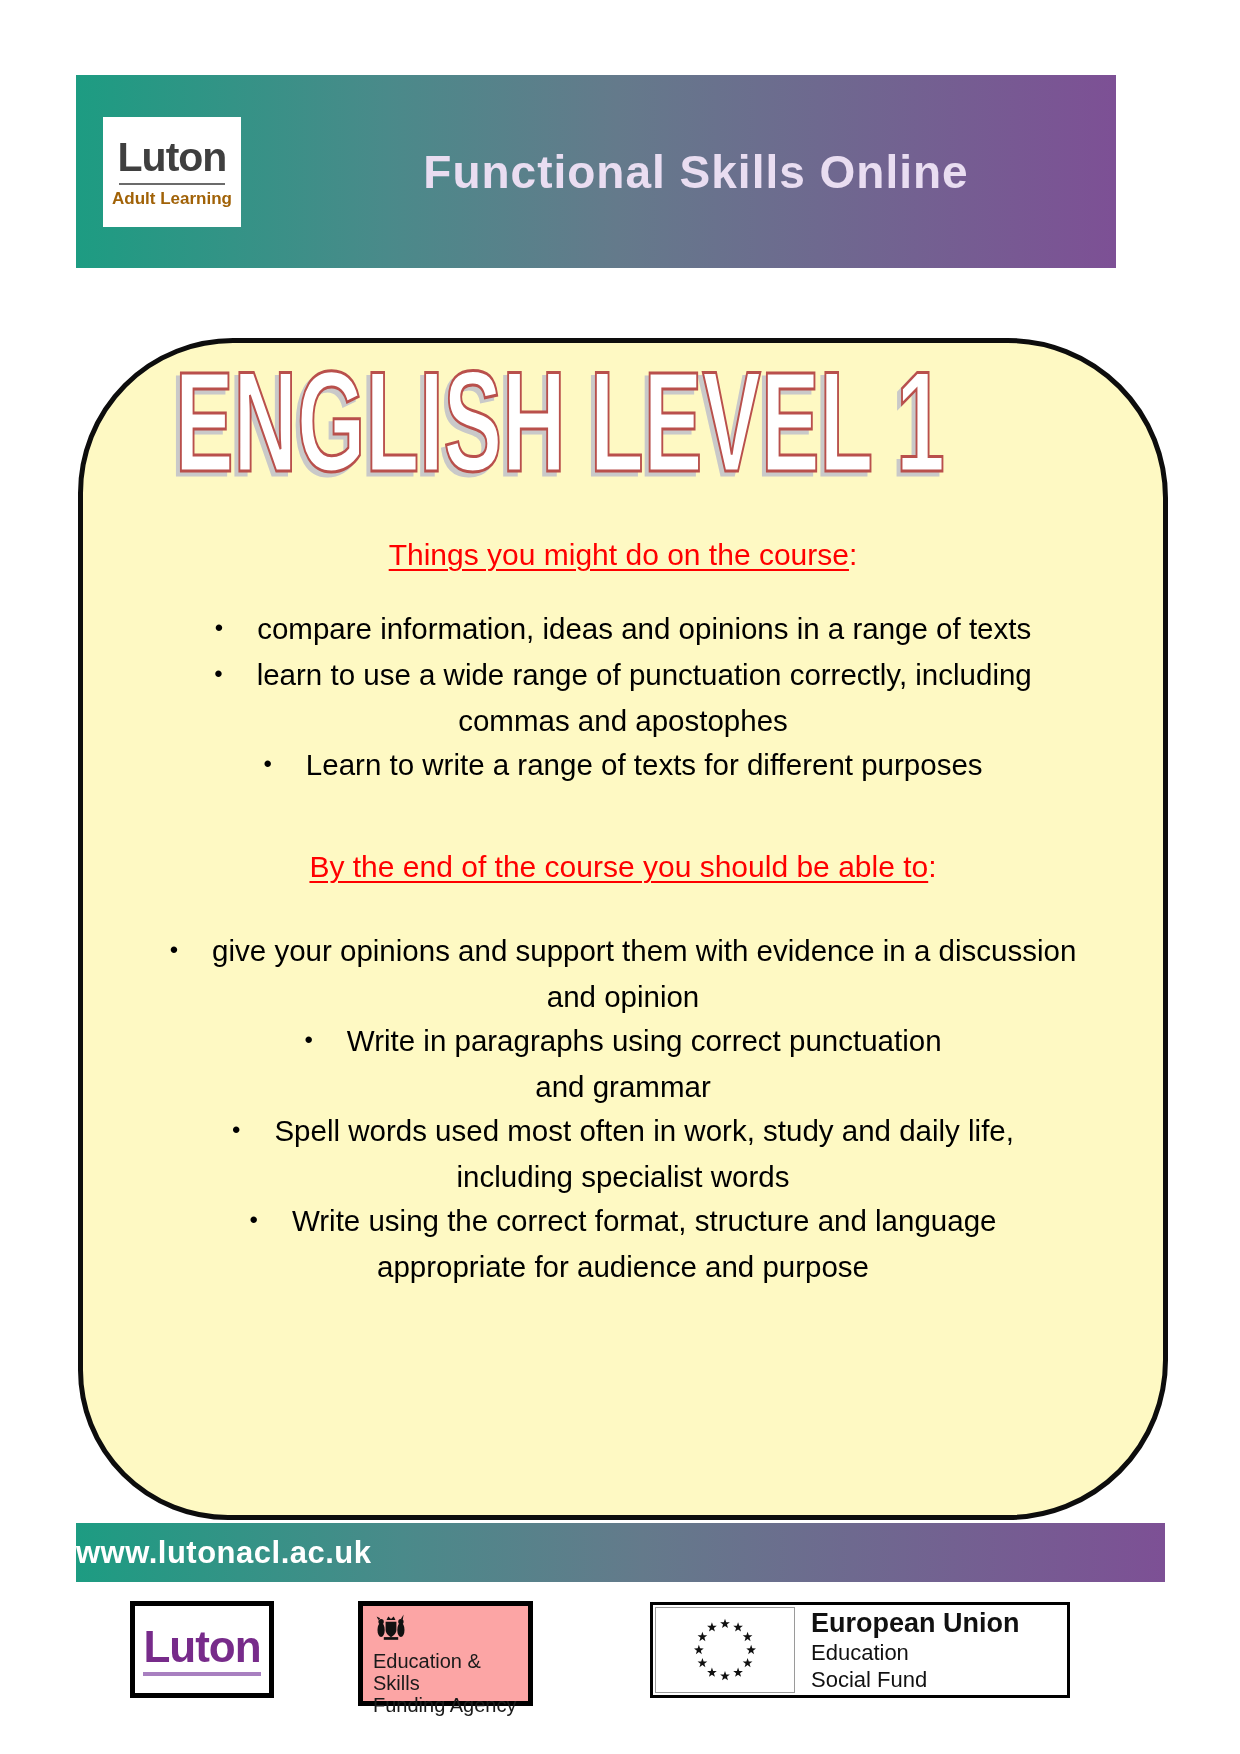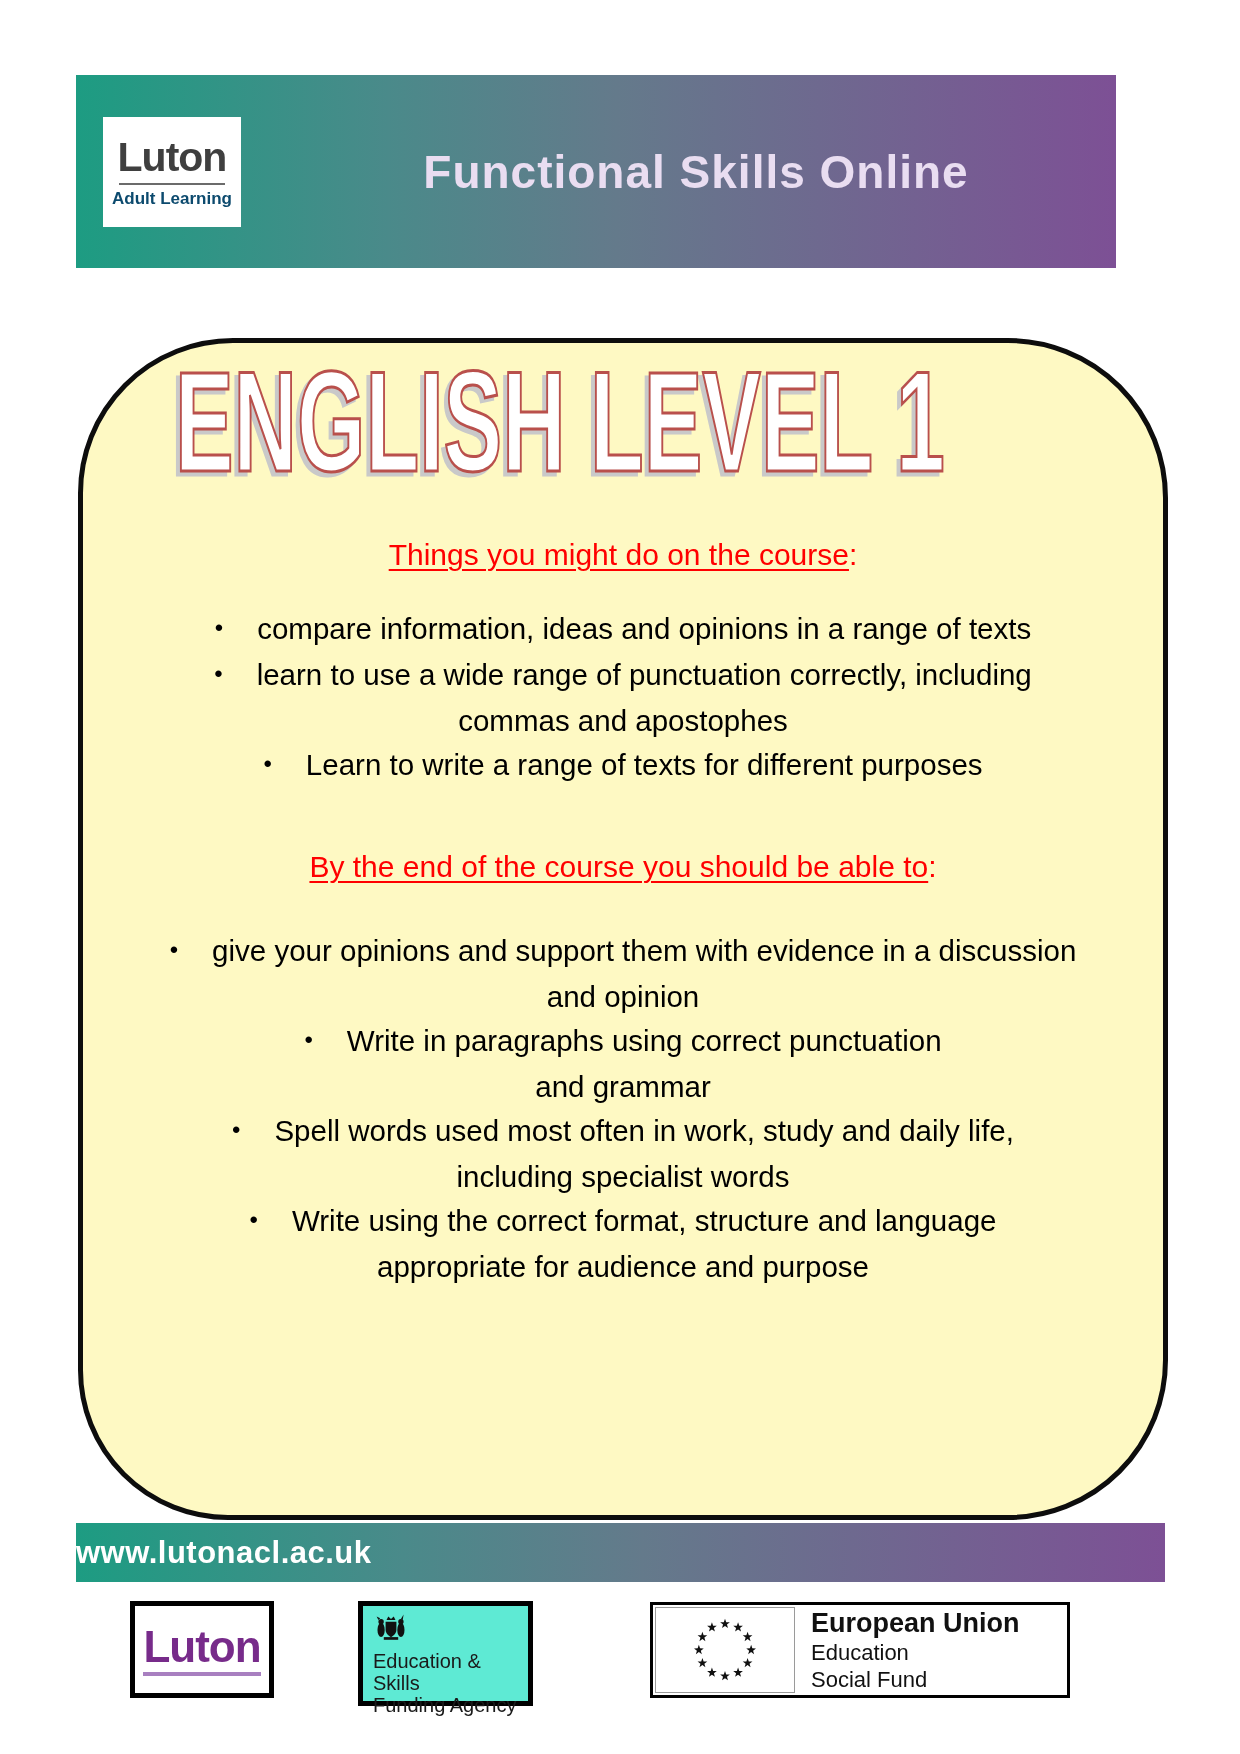--- a/index.html
+++ b/index.html
@@ -6,21 +6,21 @@
   body{width:1240px;height:1754px;font-family:"Liberation Sans",sans-serif;}
   .page{position:relative;width:1240px;height:1754px;background:#ffffff;overflow:hidden;}
 
   
   .banner{position:absolute;left:76px;top:75px;width:1040px;height:193px;
     background:linear-gradient(to right,#1d9c82 0%,#4a8a8a 30%,#647a8b 52%,#7d5095 100%);}
   .luton-box{position:absolute;left:27px;top:42px;width:138px;height:110px;background:#ffffff;
     display:flex;flex-direction:column;align-items:center;justify-content:center;}
   .luton-box .big{font-size:41px;font-weight:bold;color:#3f3f3f;letter-spacing:-1px;line-height:42px;}
   .luton-box .rule{width:106px;height:2px;background:#6b6b6b;margin:5px 0 4px 0;}
-  .luton-box .small{font-size:17px;font-weight:bold;color:#0c4a6e;}
+  .luton-box .small{font-size:17px;font-weight:bold;color:#a16207;}
   .banner-title{position:absolute;left:210px;top:0;right:10px;height:100%;
     display:flex;align-items:center;justify-content:center;
     color:#e9ddf1;font-size:46px;font-weight:bold;letter-spacing:1px;}
 
   
   .card{position:absolute;left:78px;top:338px;width:1080px;height:1172px;
     border:5px solid #0d0d0d;border-radius:155px 160px 160px 150px;background:#fef9c3;}
   .card-content{position:absolute;left:0;top:0;width:100%;height:100%;text-align:center;}
 
   .wordart-svg{display:block;margin:2px auto 0 auto;}
@@ -44,21 +44,21 @@
     display:flex;align-items:center;justify-content:flex-start;}
   .footer-bar .site{color:#ffffff;font-size:31px;font-weight:bold;letter-spacing:0.5px;}
 
   
   .logo-luton{position:absolute;left:130px;top:1601px;width:134px;height:87px;
     border:5px solid #000000;background:#ffffff;display:flex;align-items:center;justify-content:center;}
   .logo-luton .word{font-size:44px;font-weight:bold;color:#772b8a;letter-spacing:-1px;
     border-bottom:4px solid #a87fc0;padding-bottom:2px;line-height:46px;}
 
   .logo-esfa{position:absolute;left:358px;top:1601px;width:157px;height:87px;
-    border:5px solid #000000;background:#5eead4;padding:4px;}
+    border:5px solid #000000;background:#fca5a5;padding:4px;}
   .logo-esfa .crest{position:absolute;left:10px;top:5px;width:36px;height:36px;}
   .logo-esfa .txt{position:absolute;left:10px;top:44px;font-size:20px;line-height:22px;color:#1a1a1a;text-align:left;}
 
   .logo-eu{position:absolute;left:650px;top:1602px;width:414px;height:90px;
     border:3px solid #000000;background:#ffffff;display:flex;align-items:stretch;}
   .eu-flag{width:138px;margin:2px;border:1px solid #9a9a9a;display:flex;align-items:center;justify-content:center;}
   .eu-text{padding:2px 0 0 14px;text-align:left;}
   .eu-text .t1{font-size:27px;font-weight:bold;color:#111111;line-height:32px;}
   .eu-text .t2{font-size:22px;color:#111111;line-height:27px;}
 </style>

